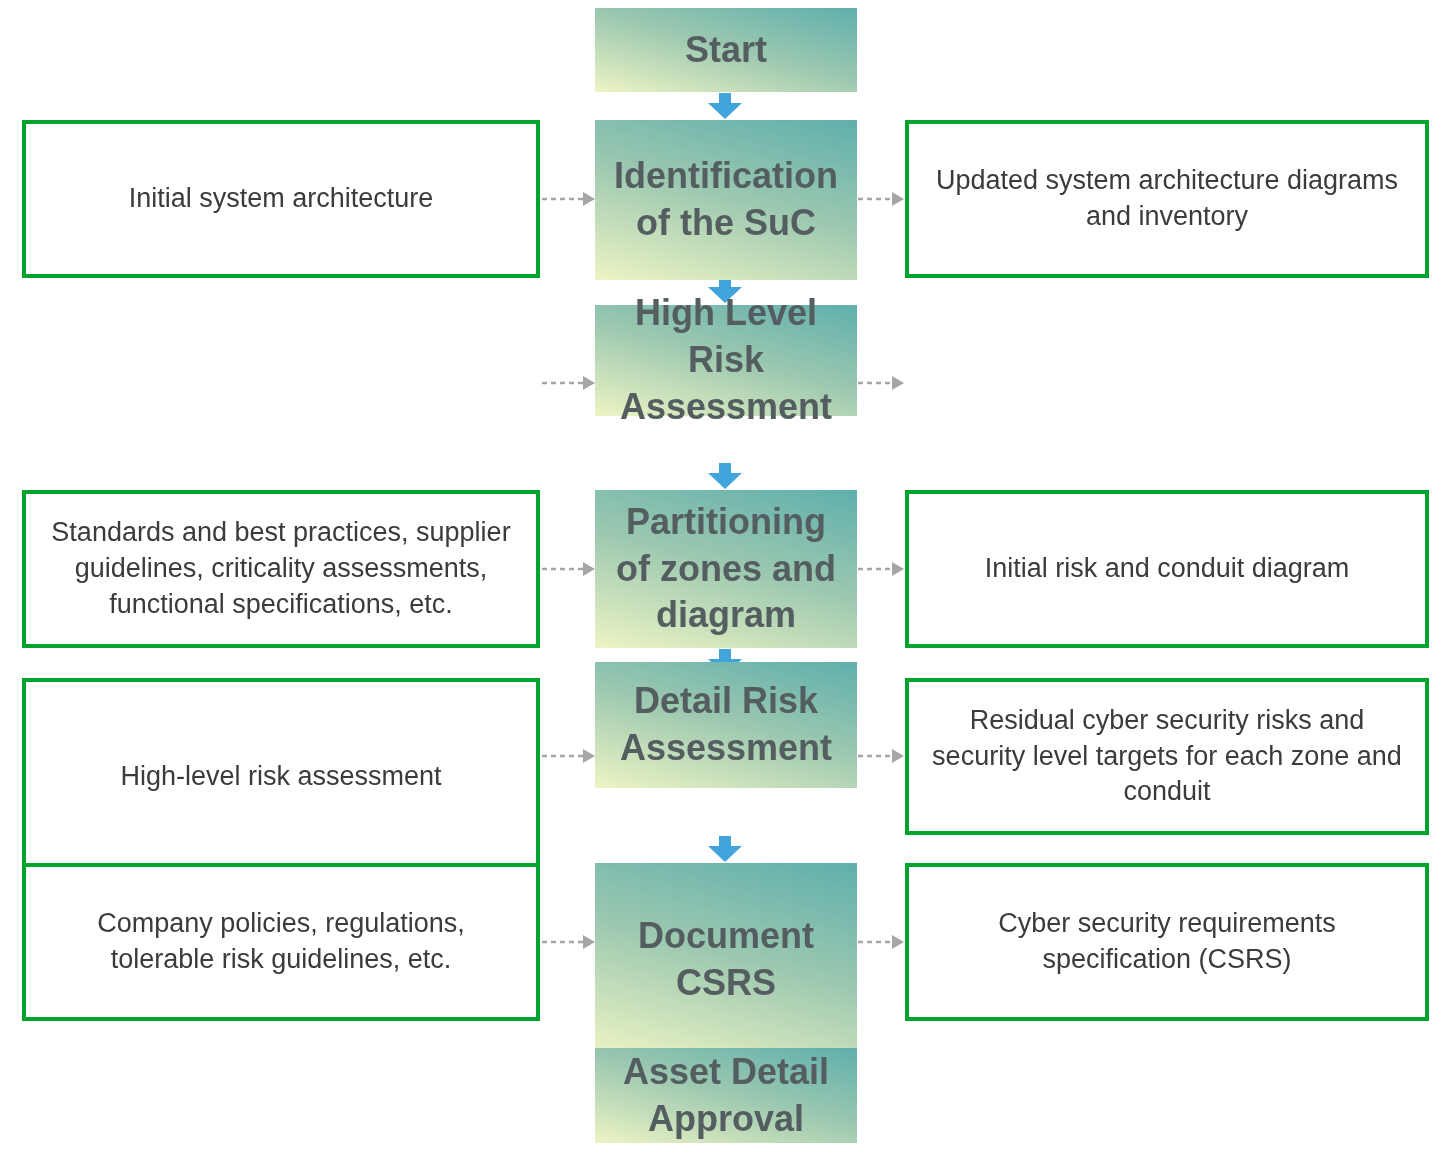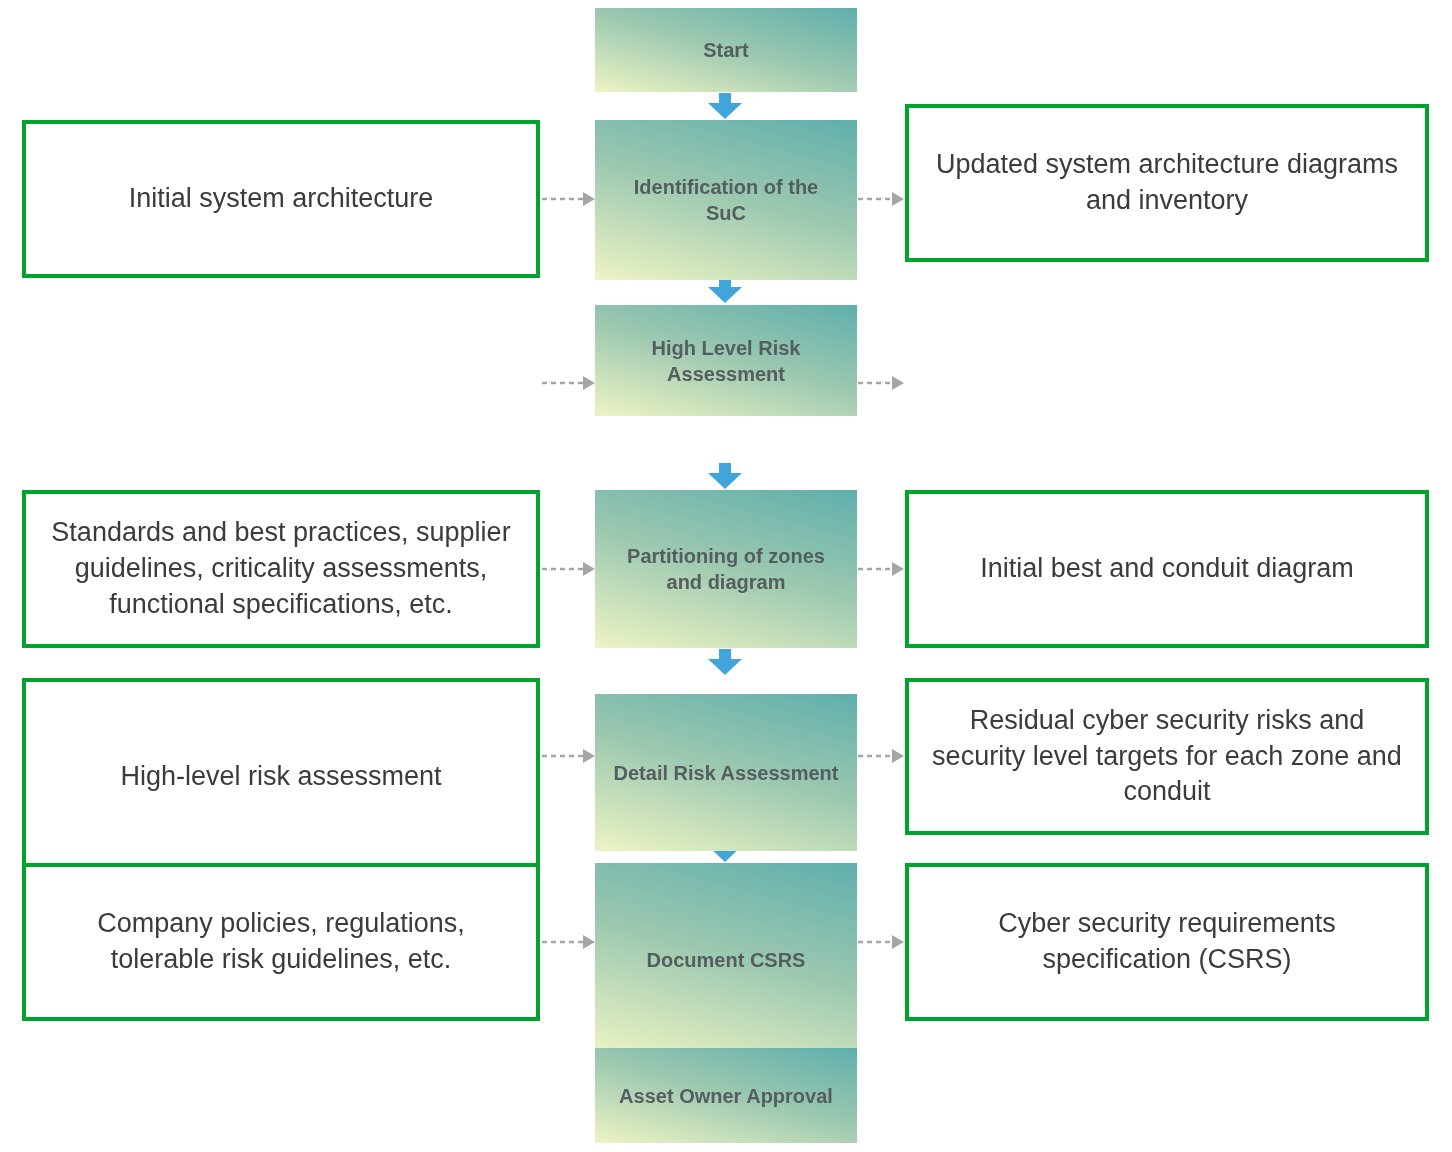--- a/index.html
+++ b/index.html
@@ -37,21 +37,21 @@
     width:262px;
     box-sizing:border-box;
     background:linear-gradient(195deg,#5FAFAC 0%,#9CC8B0 48%,#EDF4C4 100%);
     display:flex;
     align-items:center;
     justify-content:center;
     text-align:center;
     padding:6px 18px;
   }
   .process-text{
-    font-size:20px;
+    font-size:36px;
     font-weight:bold;
     line-height:1.3;
     color:#545E60;
   }
   .varrow{position:absolute;left:705px;}
   .harrow{position:absolute;}
 </style>
 </head>
 <body>
 
@@ -93,21 +93,21 @@
     <line x1="0" y1="8" x2="41" y2="8" stroke="#A6A6A6" stroke-width="2.5" stroke-dasharray="5 4"></line>
       <polygon points="41,1 53,8 41,15" fill="#A6A6A6"></polygon>
   </svg>
   <div class="process-box" style="top:120px;height:160px">
     <span class="process-text">Identification of the SuC</span>
   </div>
   <svg class="harrow" style="left:858px;top:191px" width="46" height="16" viewBox="0 0 46 16">
     <line x1="0" y1="8" x2="34" y2="8" stroke="#A6A6A6" stroke-width="2.5" stroke-dasharray="5 4"></line>
       <polygon points="34,1 46,8 34,15" fill="#A6A6A6"></polygon>
   </svg>
-  <div class="io-box right" style="top:104px;height:158px">
+  <div class="io-box right" style="top:120px;height:158px">
     <span class="io-text">Updated system architecture diagrams and inventory</span>
   </div>
 
   <svg class="harrow" style="left:542px;top:375px" width="53" height="16" viewBox="0 0 53 16">
     <line x1="0" y1="8" x2="41" y2="8" stroke="#A6A6A6" stroke-width="2.5" stroke-dasharray="5 4"></line>
       <polygon points="41,1 53,8 41,15" fill="#A6A6A6"></polygon>
   </svg>
   <div class="process-box" style="top:305px;height:111px">
     <span class="process-text">High Level Risk Assessment</span>
   </div>
@@ -124,31 +124,31 @@
       <polygon points="41,1 53,8 41,15" fill="#A6A6A6"></polygon>
   </svg>
   <div class="process-box" style="top:490px;height:158px">
     <span class="process-text">Partitioning of zones and diagram</span>
   </div>
   <svg class="harrow" style="left:858px;top:561px" width="46" height="16" viewBox="0 0 46 16">
     <line x1="0" y1="8" x2="34" y2="8" stroke="#A6A6A6" stroke-width="2.5" stroke-dasharray="5 4"></line>
       <polygon points="34,1 46,8 34,15" fill="#A6A6A6"></polygon>
   </svg>
   <div class="io-box right" style="top:490px;height:158px">
-    <span class="io-text">Initial best and conduit diagram</span>
+    <span class="io-text">Initial risk and conduit diagram</span>
   </div>
 
   <div class="io-box left" style="top:678px;height:197px">
     <span class="io-text">High-level risk assessment</span>
   </div>
   <svg class="harrow" style="left:542px;top:748px" width="53" height="16" viewBox="0 0 53 16">
     <line x1="0" y1="8" x2="41" y2="8" stroke="#A6A6A6" stroke-width="2.5" stroke-dasharray="5 4"></line>
       <polygon points="41,1 53,8 41,15" fill="#A6A6A6"></polygon>
   </svg>
-  <div class="process-box" style="top:694px;height:157px">
+  <div class="process-box" style="top:662px;height:126px">
     <span class="process-text">Detail Risk Assessment</span>
   </div>
   <svg class="harrow" style="left:858px;top:748px" width="46" height="16" viewBox="0 0 46 16">
     <line x1="0" y1="8" x2="34" y2="8" stroke="#A6A6A6" stroke-width="2.5" stroke-dasharray="5 4"></line>
       <polygon points="34,1 46,8 34,15" fill="#A6A6A6"></polygon>
   </svg>
   <div class="io-box right" style="top:678px;height:157px">
     <span class="io-text">Residual cyber security risks and security level targets for each zone and conduit</span>
   </div>
 
@@ -164,16 +164,16 @@
   </div>
   <svg class="harrow" style="left:858px;top:934px" width="46" height="16" viewBox="0 0 46 16">
     <line x1="0" y1="8" x2="34" y2="8" stroke="#A6A6A6" stroke-width="2.5" stroke-dasharray="5 4"></line>
       <polygon points="34,1 46,8 34,15" fill="#A6A6A6"></polygon>
   </svg>
   <div class="io-box right" style="top:863px;height:158px">
     <span class="io-text">Cyber security requirements specification (CSRS)</span>
   </div>
 
   <div class="process-box" style="top:1048px;height:95px">
-    <span class="process-text">Asset Owner Approval</span>
+    <span class="process-text">Asset Detail Approval</span>
   </div>
 
 </div>
 
 </body></html>

